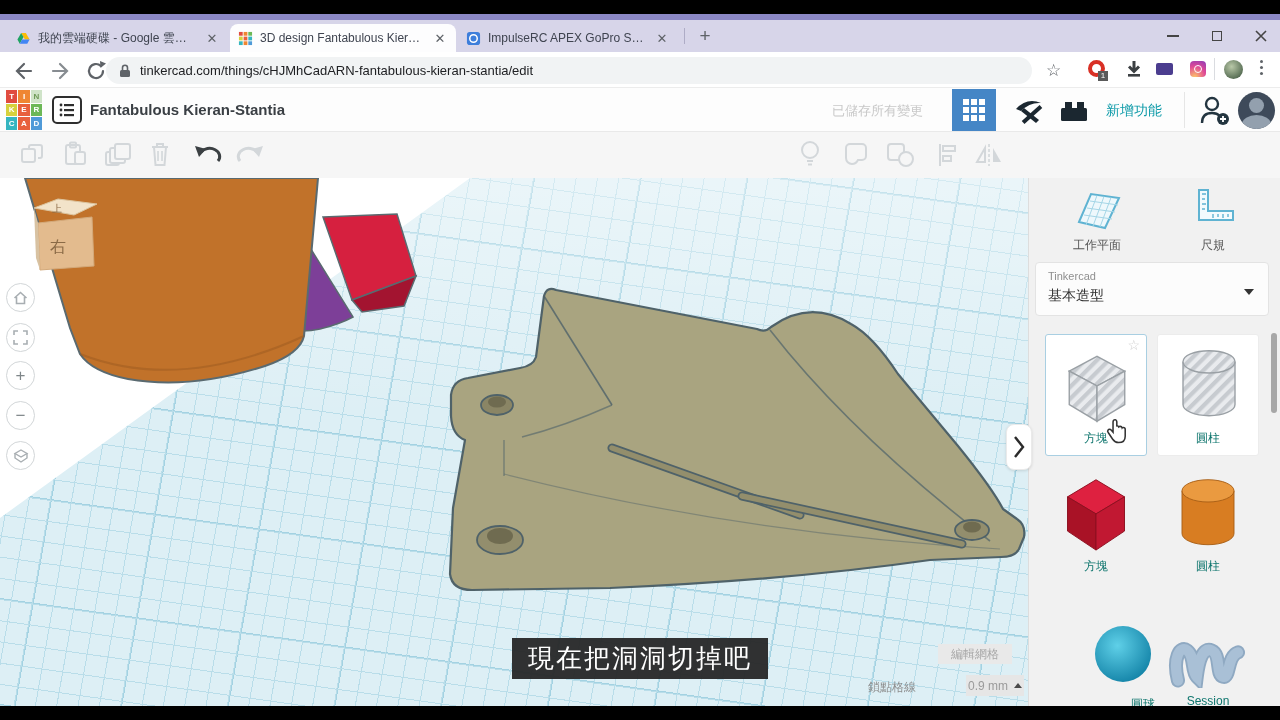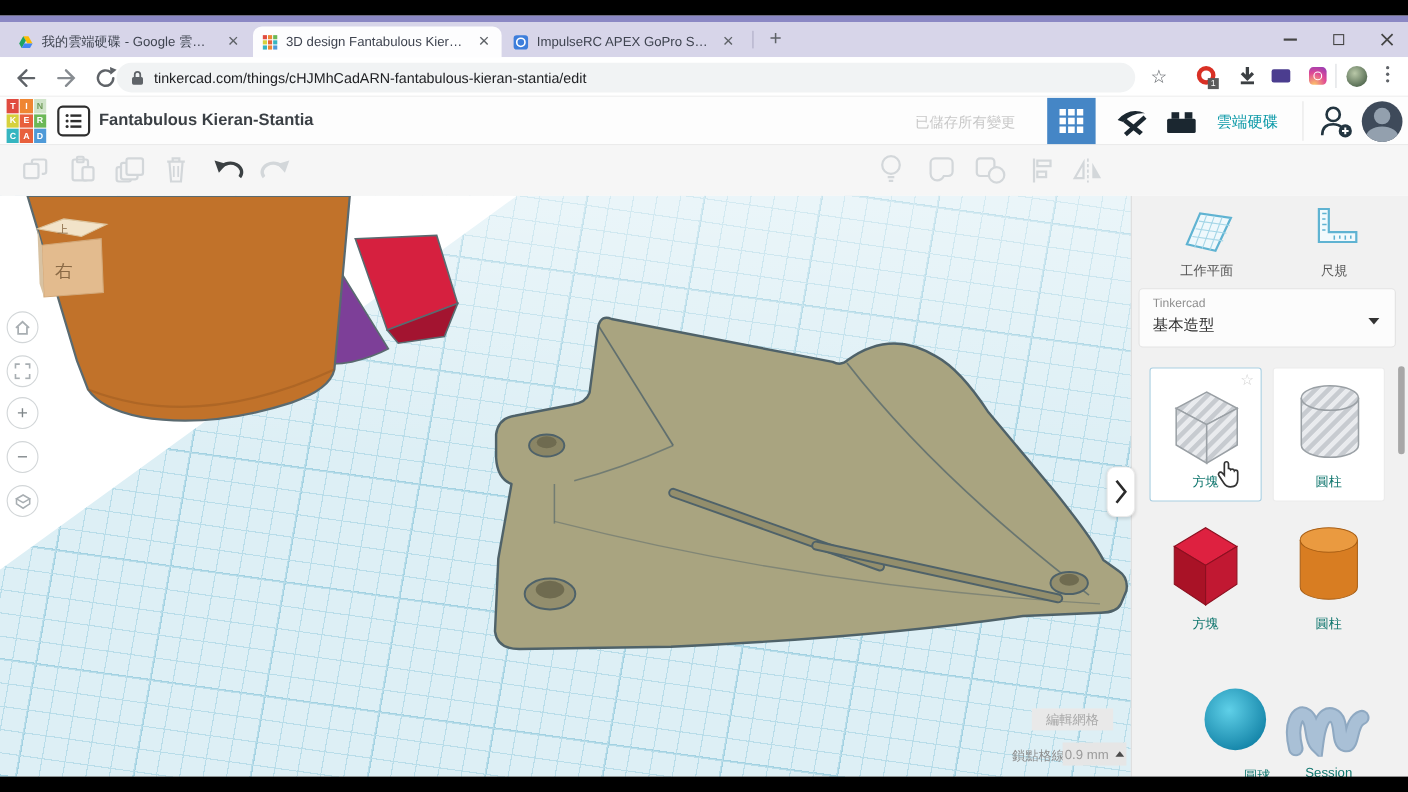--- a/index.html
+++ b/index.html
@@ -52,21 +52,21 @@
   .navball { left:6px; width:29px; height:29px; border-radius:50%; background:rgba(255,255,255,.95);
              border:1px solid #d2d6d8; display:flex; align-items:center; justify-content:center;
              color:#9aa1a5; font-size:17px; }
   #collapse-tab { left:1006px; top:424px; width:26px; height:46px; background:#fff; border:1px solid #eaeaea;
                   border-radius:8px; z-index:20; display:flex; align-items:center; justify-content:center;
                   box-shadow:0 1px 3px rgba(0,0,0,.12); }
   #subtitle { left:640px; top:638px; transform:translateX(-50%); background:rgba(37,37,37,.94); color:#fff;
               font-size:26px; letter-spacing:2px; padding:3px 16px; white-space:nowrap; z-index:15; }
   #edit-grid-btn { left:938px; top:644px; width:74px; height:20px; background:#e9e9e9; color:#a9a9a9;
                    font-size:12px; display:flex; align-items:center; justify-content:center; }
-  #snap-label { left:920px; top:679px; font-size:12px; color:#8d8d8d; }
+  #snap-label { left:868px; top:679px; font-size:12px; color:#8d8d8d; }
   #snap-value { left:966px; top:675px; width:58px; height:21px; background:#e6e6e6; color:#9b9b9b;
                 font-size:12px; display:flex; align-items:center; justify-content:center; gap:6px; }
   .caret-up { width:0; height:0; border-left:4px solid transparent; border-right:4px solid transparent;
               border-bottom:5px solid #4a4a4a; }
   .caret-down { width:0; height:0; border-left:5px solid transparent; border-right:5px solid transparent;
                 border-top:6px solid #333; }
   
   #sidebar { left:1028px; top:178px; width:284px; height:528px; background:#f1f1f1; border-left:1px solid #dddddd; }
   .tool-item { top:8px; width:120px; text-align:center; }
   .tool-item .lbl { font-size:12px; color:#555; margin-top:3px; }
@@ -218,21 +218,21 @@
   <svg class="abs" style="left:1012px;top:96px;z-index:6;" width="32" height="30" viewBox="0 0 32 30">
     <path d="M4 13 Q15 1 29 7 Q18 6 9 15 Z" fill="#1b2730"></path>
     <rect x="4" y="10" width="24" height="4" transform="rotate(-42 16 14) translate(0 8)" fill="#1b2730"></rect>
     <path d="M9 15 L24 27 L27 24 L12 12 Z" fill="#1b2730"></path>
     </svg>
   <svg class="abs" style="left:1058px;top:98px;z-index:6;" width="32" height="26" viewBox="0 0 32 26">
     <rect x="3" y="10" width="26" height="13" rx="1.5" fill="#1b2730"></rect>
     <rect x="7" y="4" width="7" height="6" fill="#1b2730"></rect>
       <rect x="19" y="4" width="7" height="6" fill="#1b2730"></rect>
     </svg>
-  <div class="abs" id="whats-new" style="z-index:6;">雲端硬碟</div>
+  <div class="abs" id="whats-new" style="z-index:6;">新增功能</div>
   <div class="abs" id="hdr-divider" style="z-index:6;"></div>
   <svg class="abs" style="left:1198px;top:94px;z-index:6;" width="34" height="32" viewBox="0 0 34 32">
     <circle cx="14" cy="10" r="6" fill="none" stroke="#233540" stroke-width="2.4"></circle>
     <path d="M4 29 Q4 19 14 19 Q19 19 22 22" fill="none" stroke="#233540" stroke-width="2.4"></path>
     <circle cx="25" cy="25" r="6" fill="#233540"></circle>
     <path d="M25 22 V28 M22 25 H28" stroke="#fff" stroke-width="1.8"></path>
     </svg>
   <div class="abs" id="avatar" style="z-index:6;">
     <div class="abs" style="left:11px;top:6px;width:15px;height:15px;border-radius:50%;background:#93a0ae;"></div>
     <div class="abs" style="left:4px;top:23px;width:29px;height:18px;border-radius:50% 50% 0 0;background:#93a0ae;"></div>
@@ -346,20 +346,21 @@
     <div class="abs navball" style="top:183px;color:#7f8689;">+</div>
     <div class="abs navball" style="top:223px;color:#7f8689;">−</div>
     <div class="abs navball" style="top:263px;">
       <svg width="16" height="16" viewBox="0 0 16 16">
         <polygon points="8,2 14,5.5 8,9 2,5.5" fill="none" stroke="#a8aeb2" stroke-width="1.4"></polygon>
         <path d="M2 5.5 V10 L8 14 L14 10 V5.5" fill="none" stroke="#a8aeb2" stroke-width="1.4"></path>
         </svg>
     </div>
   </div>
 
+  <div class="abs" id="subtitle">現在把洞洞切掉吧</div>
   <div class="abs" id="edit-grid-btn">編輯網格</div>
   <div class="abs" id="snap-label">鎖點格線</div>
   <div class="abs" id="snap-value">
     <span>0.9 mm</span>
     <span class="caret-up"></span>
   </div>
   <div class="abs" id="collapse-tab">
     <svg width="14" height="26" viewBox="0 0 14 26">
       <polyline points="3,3 11,13 3,23" fill="none" stroke="#2b2b2b" stroke-width="2.4"></polyline>
       </svg>

